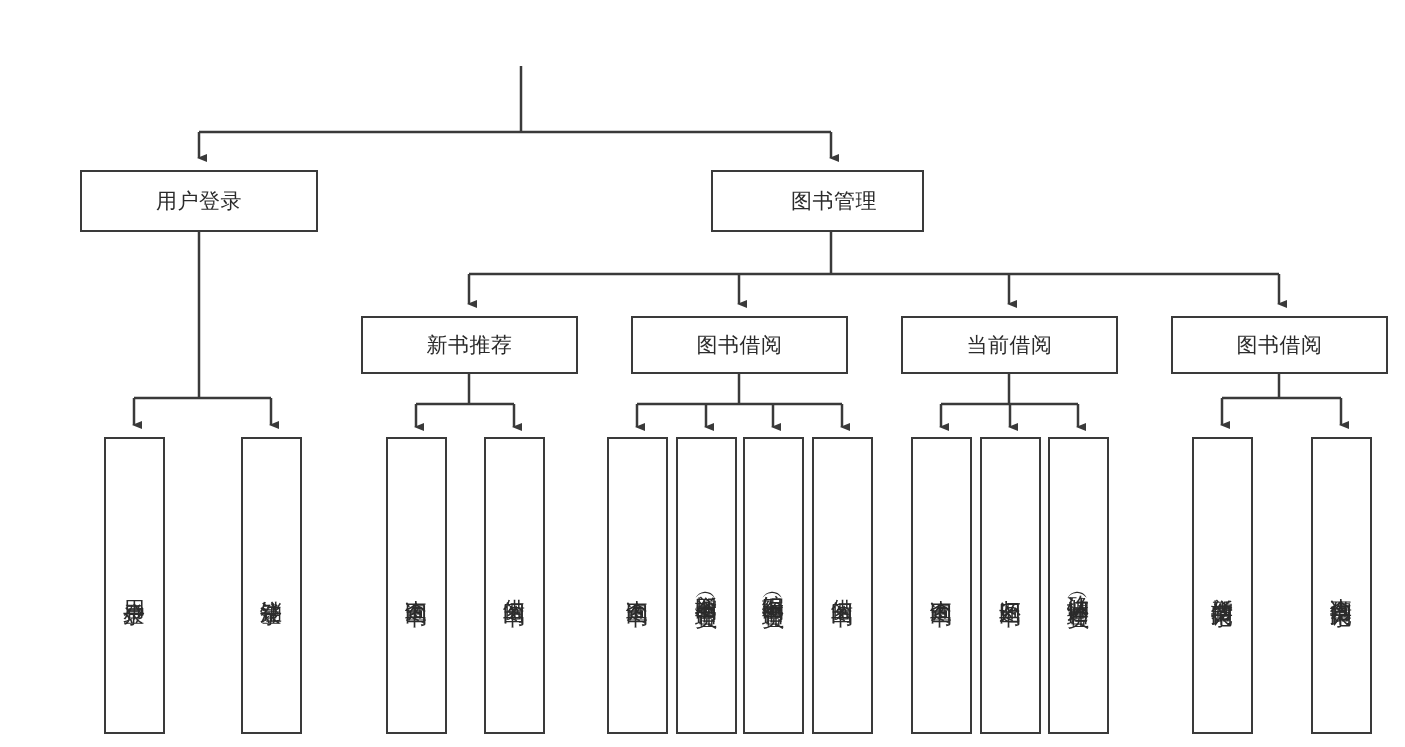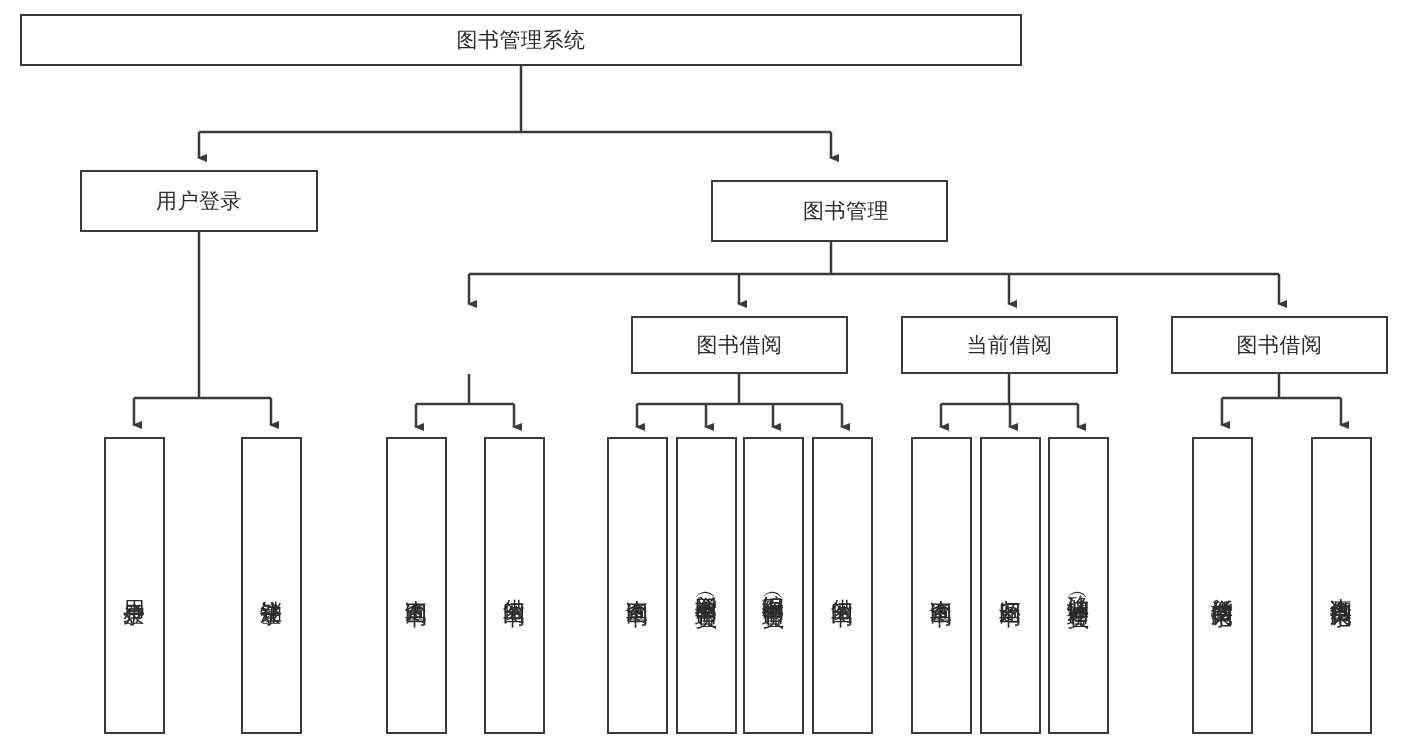--- a/index.html
+++ b/index.html
@@ -114,31 +114,31 @@
       <path d="M1010,404 L1010,427" marker-end="url(#arrow)"></path>
       <path d="M1078,404 L1078,427" marker-end="url(#arrow)"></path>
 
       <path d="M1279,374 L1279,398"></path>
       <path d="M1222,398 L1341,398"></path>
       <path d="M1222,398 L1222,425" marker-end="url(#arrow)"></path>
       <path d="M1341,398 L1341,425" marker-end="url(#arrow)"></path>
     </g>
   </svg>
 
-  <div class="node node-h" style="left:20px; top:14px; width:1002px; height:52px;">
-    <span>图书管理系统</span>
-  </div>
 
   <div class="node node-h" style="left:80px; top:170px; width:238px; height:62px;">
     <span>用户登录</span>
   </div>
-  <div class="node node-h" style="left:711px; top:180px; width:237px; height:62px;padding-left:33px;">
+  <div class="node node-h" style="left:711px; top:170px; width:213px; height:62px;padding-left:33px;">
     <span>图书管理</span>
   </div>
 
+  <div class="node node-h" style="left:361px; top:316px; width:217px; height:58px;">
+    <span>新书推荐</span>
+  </div>
   <div class="node node-h" style="left:631px; top:316px; width:217px; height:58px;align-items:center;">
     <span>图书借阅</span>
   </div>
   <div class="node node-h" style="left:901px; top:316px; width:217px; height:58px;">
     <span>当前借阅</span>
   </div>
   <div class="node node-h" style="left:1171px; top:316px; width:217px; height:58px;">
     <span>图书借阅</span>
   </div>
 

